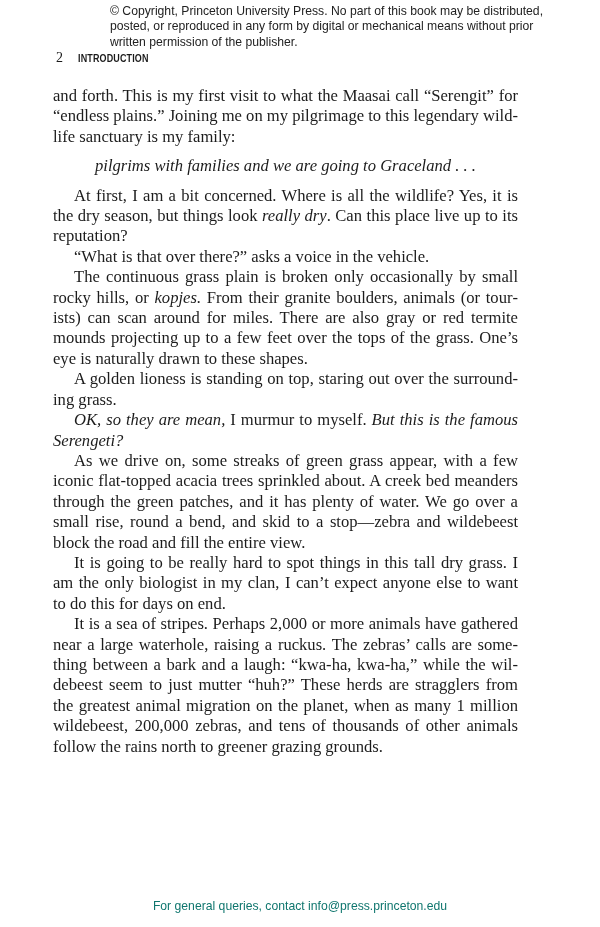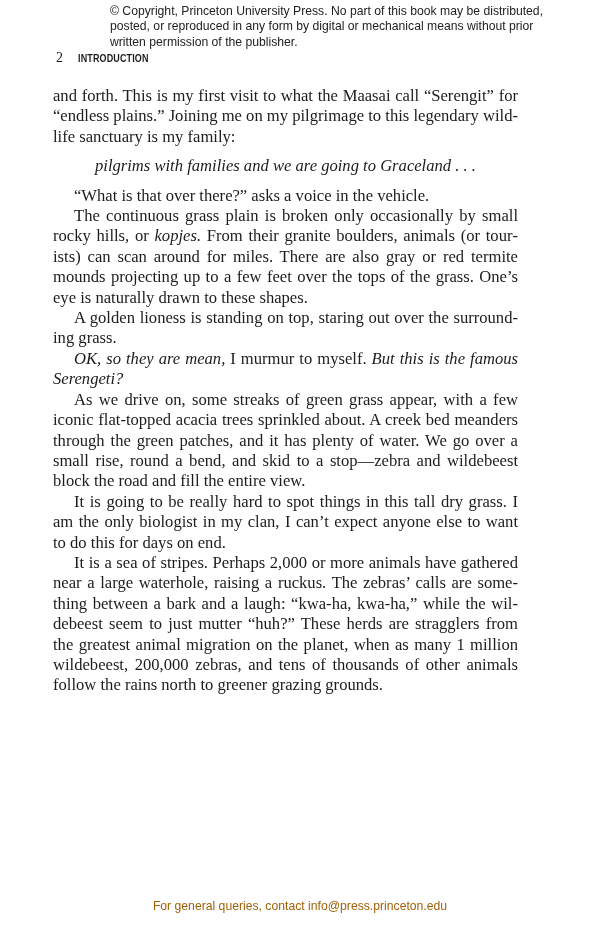--- a/index.html
+++ b/index.html
@@ -78,38 +78,39 @@
     }
     em { font-style: italic; }
     .footer {
       position: absolute;
       left: 0;
       width: 600px;
       top: 899px;
       text-align: center;
       font-family: "Liberation Sans", sans-serif;
       font-size: 12.2px;
-      color: #a16207;
+      color: #0f766e;
     }
   </style>
 </head>
 <body>
 
 <div class="copyright">© Copyright, Princeton University Press. No part of this book may be distributed, posted, or reproduced in any form by digital or mechanical means without prior written permission of the publisher.</div>
 
 <div class="running-head">
   <span class="page-number">2</span>
   <span class="chapter-title">INTRODUCTION</span>
 </div>
 
 <div class="body-text">
   <p class="noindent">and forth. This is my first visit to what the Maasai call “Serengit” for “endless plains.” Joining me on my pilgrimage to this legendary wild­life sanctuary is my family:</p>
 
   <p class="epigraph">pilgrims with families and we are going to Graceland . . .</p>
 
+  <p class="indent"><span>At first, I am a bit concerned. Where is all the wildlife? Yes, it is the dry season, but things look </span><em>really dry</em><span>. Can this place live up to its reputation?</span></p>
 
   <p class="indent">“What is that over there?” asks a voice in the vehicle.</p>
 
   <p class="indent"><span>The continuous grass plain is broken only occasionally by small rocky hills, or </span><em>kopjes.</em><span> From their granite boulders, animals (or tour­ists) can scan around for miles. There are also gray or red termite mounds projecting up to a few feet over the tops of the grass. One’s eye is naturally drawn to these shapes.</span></p>
 
 
 
   <p class="indent">A golden lioness is standing on top, staring out over the surround­ing grass.</p>
 
   <p class="indent"><em>OK, so they are mean,</em><span> I murmur to myself. </span><em>But this is the famous Serengeti?</em></p>

